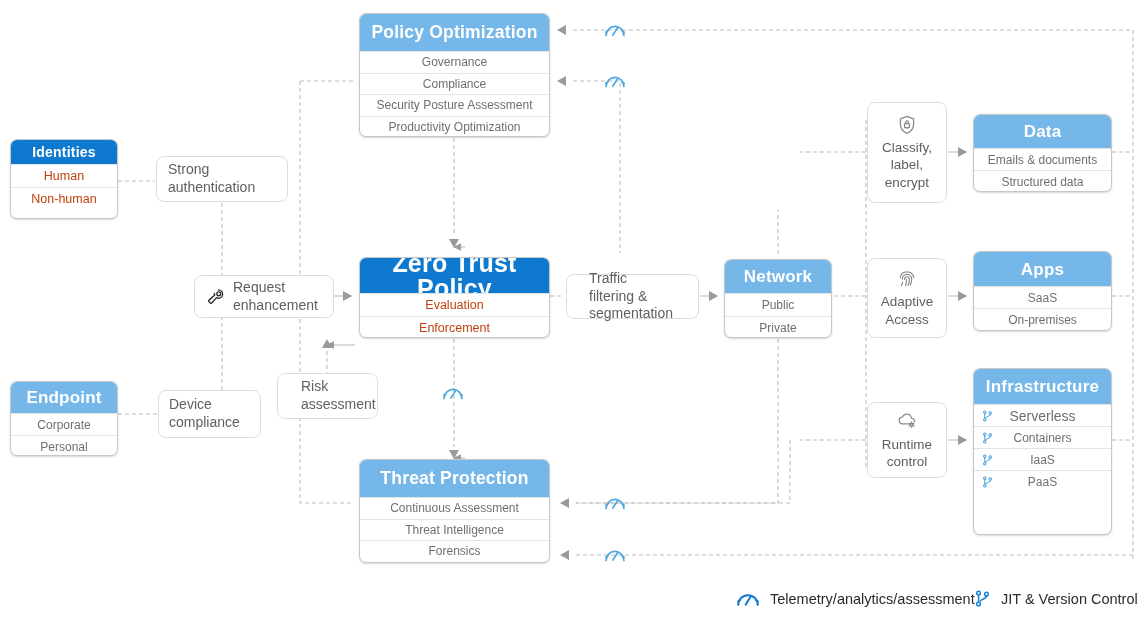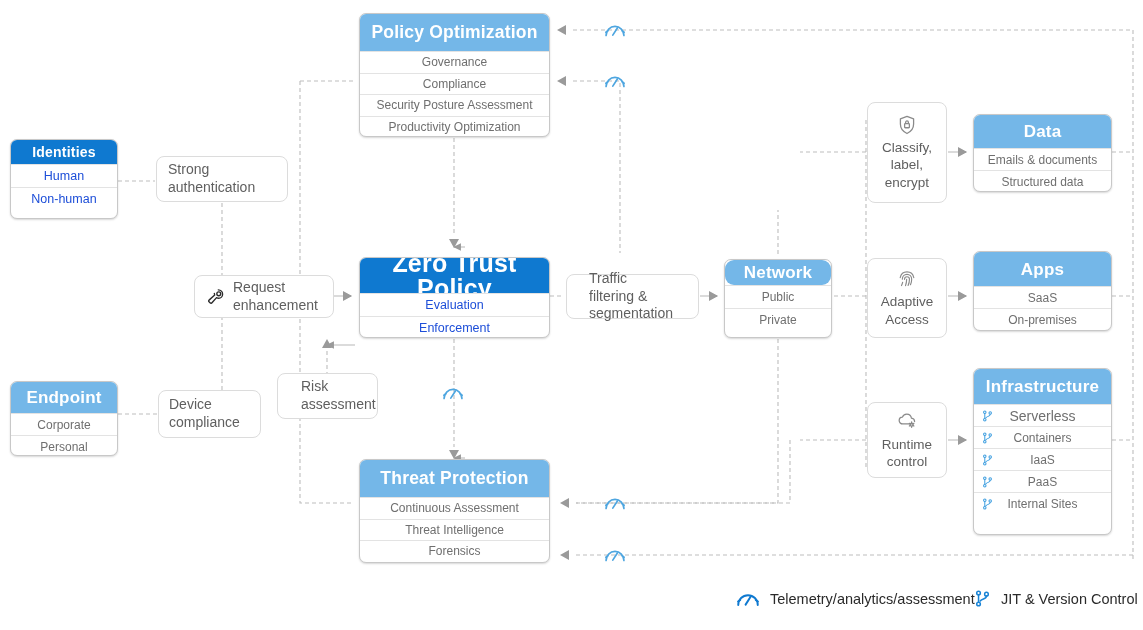--- a/index.html
+++ b/index.html
@@ -35,21 +35,21 @@
   .head-light { background: #74b7e8; }
 
   .row {
     text-align: center;
     border-top: 1px solid #e3e3e3;
     display: flex; align-items: center; justify-content: center;
     position: relative;
   }
   .row:first-of-type { border-top: none; }
   .row-gray  { color: #6f6f6f; }
-  .row-black { color: #1d4ed8; }
+  .row-black { color: #c2410c; }
 
   .row .jit {
     position: absolute; left: 7px; top: 50%;
     transform: translateY(-50%);
     width: 13px; height: 13px;
     display: block;
   }
 
   
   .pill {
@@ -187,21 +187,21 @@
 
   <div class="card" style="left:359px; top:459px; width:191px; height:104px;">
     <div class="card-head head-light" style="height:37px; font-size:17.5px;">Threat Protection</div>
     <div class="row row-gray" style="height:21.5px; font-size:12px;">Continuous Assessment</div>
     <div class="row row-gray" style="height:21.5px; font-size:12px;">Threat Intelligence</div>
     <div class="row row-gray" style="height:21.5px; font-size:12px;">Forensics</div>
     <div class="row row-gray" style="height:21.5px; font-size:12px;">Response Automation</div>
   </div>
 
   <div class="card" style="left:724px; top:259px; width:108px; height:79px;">
-    <div class="card-head head-light" style="height:25px; font-size:17px;border-radius:9px;">Network</div>
+    <div class="card-head head-light" style="height:33px; font-size:17px;">Network</div>
     <div class="row row-gray" style="height:23px; font-size:12px;">Public</div>
     <div class="row row-gray" style="height:23px; font-size:12px;">Private</div>
   </div>
 
   <div class="card" style="left:973px; top:114px; width:139px; height:78px;">
     <div class="card-head head-light" style="height:33px; font-size:17px;">Data</div>
     <div class="row row-gray" style="height:22px; font-size:12px;">Emails &amp; documents</div>
     <div class="row row-gray" style="height:22px; font-size:12px;">Structured data</div>
   </div>
 
@@ -259,32 +259,20 @@
           <circle cx="7" cy="5" r="2.3"></circle>
             <circle cx="7" cy="19" r="2.3"></circle>
             <circle cx="17" cy="6.5" r="2.3"></circle>
           <path d="M7,7.3 L7,16.7"></path>
             <path d="M17,8.8 C17,13 12,12 9.2,15"></path>
         </g>
       </svg>
       <span>PaaS</span>
     </div>
 
-    <div class="row row-gray" style="height:22px; font-size:12px;">
-      <svg class="jit" viewBox="0 0 24 24">
-        <g fill="none" stroke="#3f9fe0" stroke-width="1.9" stroke-linecap="round">
-          <circle cx="7" cy="5" r="2.3"></circle>
-            <circle cx="7" cy="19" r="2.3"></circle>
-            <circle cx="17" cy="6.5" r="2.3"></circle>
-          <path d="M7,7.3 L7,16.7"></path>
-            <path d="M17,8.8 C17,13 12,12 9.2,15"></path>
-        </g>
-      </svg>
-      <span>Internal Sites</span>
-    </div>
   </div>
 
   <div class="pill center" style="left:156px; top:156px; width:132px; height:46px; font-size:14px; padding:0 11px;
               justify-content:flex-start; text-align:left;">
     <span class="txt">Strong
 authentication</span>
   </div>
 
   <div class="pill icontext" style="left:194px; top:275px; width:140px; height:43px; font-size:14px;">
     <svg width="22" height="22" viewBox="0 0 24 24" style="flex:0 0 22px;">

